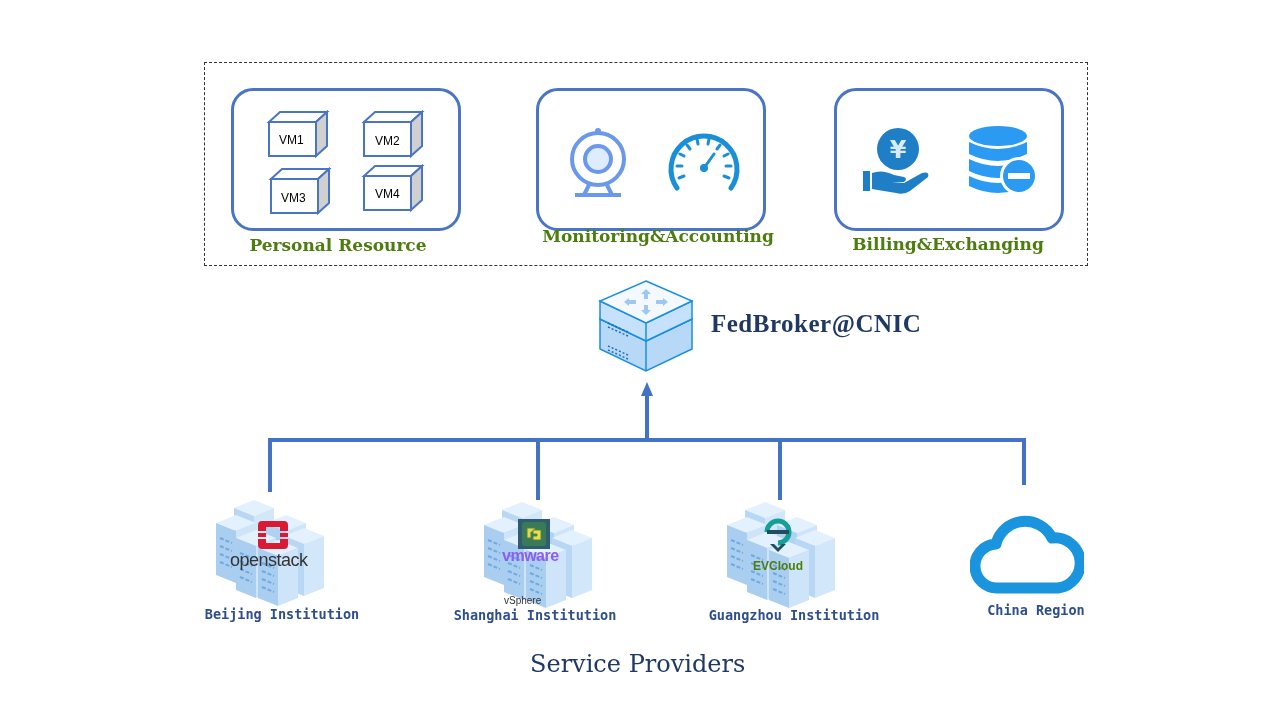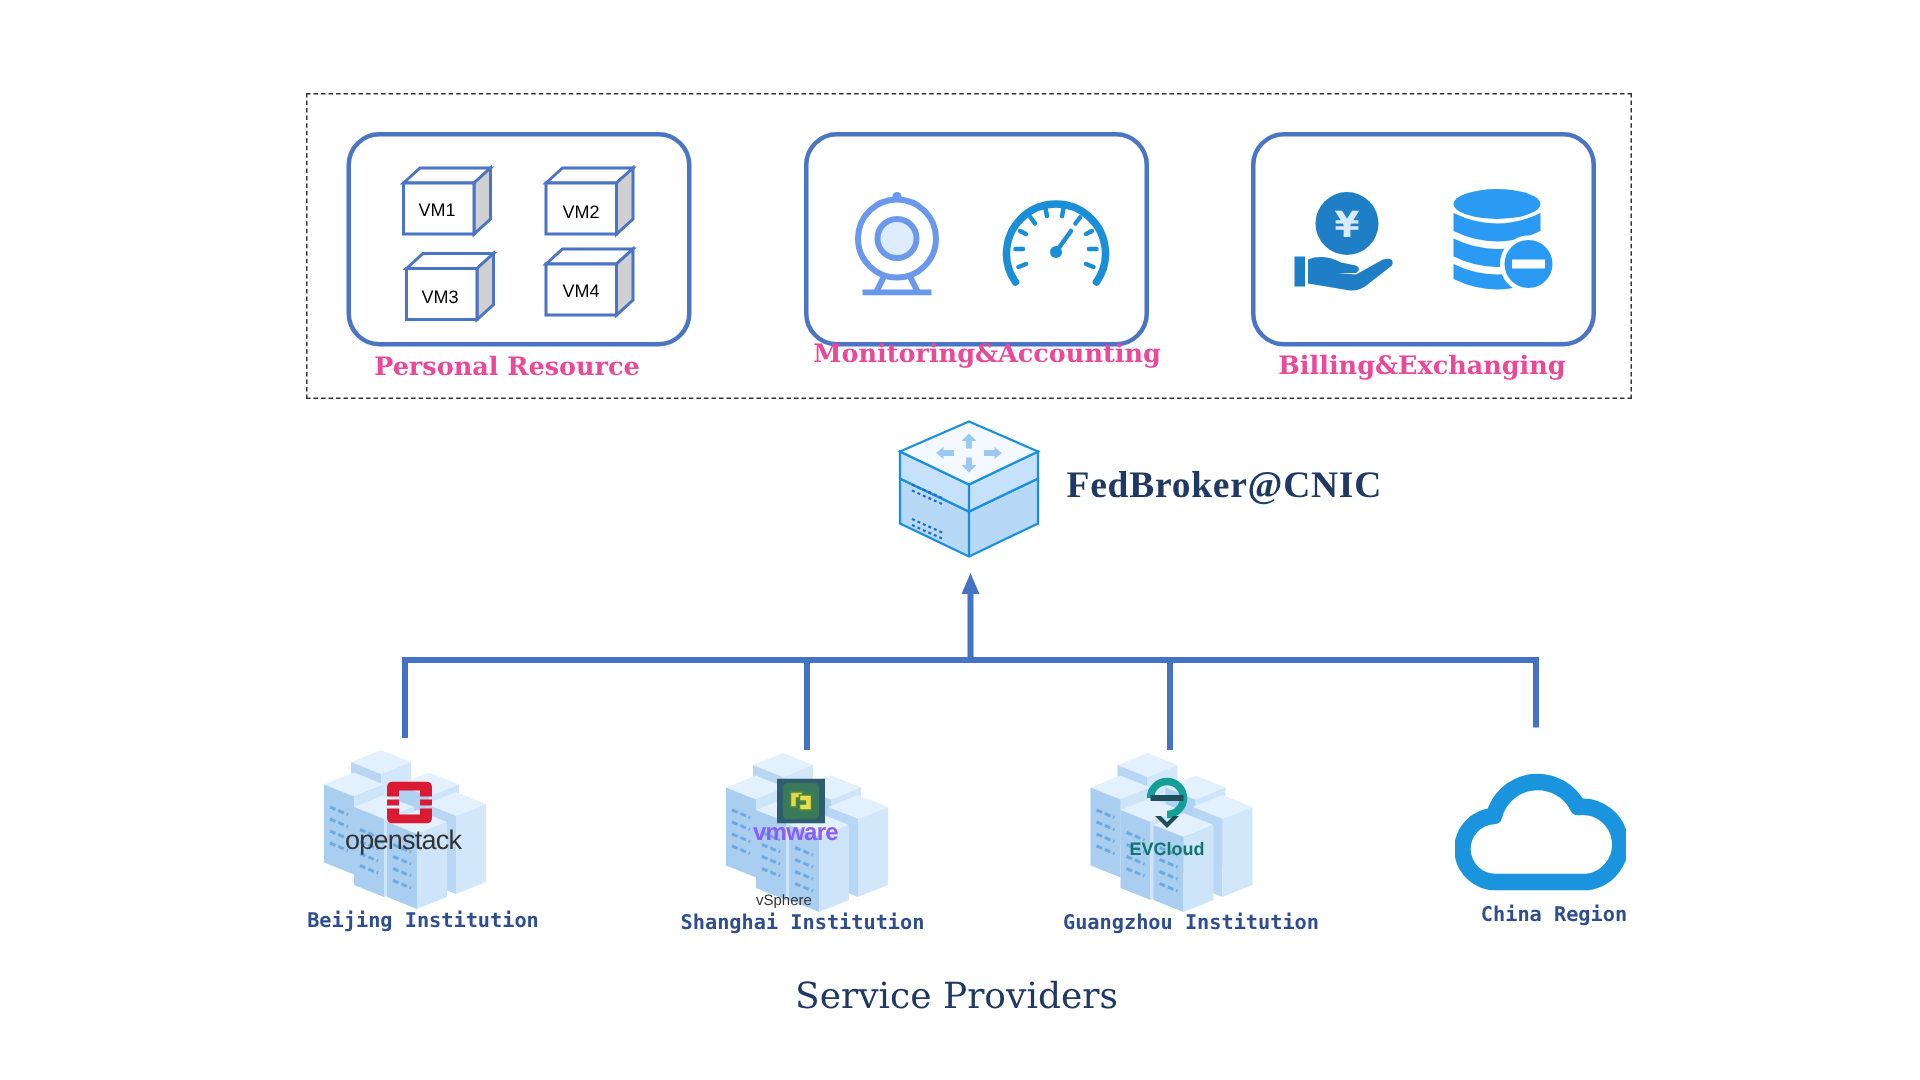--- a/index.html
+++ b/index.html
@@ -1,20 +1,20 @@
 <!DOCTYPE html>
 <html><head>
 <meta charset="utf-8">
 <style>
   html, body { margin:0; padding:0; background:#ffffff; }
   body { width:1280px; height:720px; position:relative; overflow:hidden; font-family:"DejaVu Serif", serif; }
   .abs { position:absolute; }
   .dashed-frame { left:204px; top:62px; width:884px; height:204px; border:1px dashed #333; box-sizing:border-box; }
   .group-box { border:3px solid #4a74c4; border-radius:22px; box-sizing:border-box; background:#fff; }
-  .group-label { font-family:"DejaVu Serif", serif; font-weight:bold; font-size:17px; color:#ec4899; white-space:nowrap; text-align:center; }
+  .group-label { font-family:"DejaVu Serif", serif; font-weight:bold; font-size:17px; color:#4d7c0f; white-space:nowrap; text-align:center; }
   .vm-label { font-family:"Liberation Sans", sans-serif; font-size:12px; color:#000; }
   .title-main { font-family:"DejaVu Serif", serif; font-weight:bold; font-size:25px; color:#1f3864; letter-spacing:0.5px; white-space:nowrap; }
   .inst-label { font-family:"DejaVu Sans Mono", monospace; font-weight:bold; font-size:13.5px; color:#2e4e8f; white-space:nowrap; text-align:center; }
   .footer-title { font-family:"DejaVu Serif", serif; font-weight:normal; font-size:24px; color:#1f3864; white-space:nowrap; }
   svg { display:block; }
 </style>
 </head>
 <body>
 
 <div class="abs dashed-frame"></div>
@@ -251,21 +251,21 @@
       <line x1="48" y1="73" x2="60" y2="78"></line>
       <line x1="48" y1="81" x2="60" y2="86"></line>
       <line x1="48" y1="89" x2="60" y2="94"></line>
   </g>
 </svg>
 <svg class="abs" style="left:762px;top:516px;" width="32" height="38" viewBox="0 0 32 38">
   <path d="M5,16 A11,11 0 1 1 16,27" fill="none" stroke="#14a098" stroke-width="5"></path>
   <line x1="5" y1="16" x2="27" y2="16" stroke="#1e4f5a" stroke-width="4"></line>
   <polygon points="8,28 16,36 24,28 20,28 16,32 12,28" fill="#1e4f5a"></polygon>
 </svg>
-<div class="abs" style="left:753px;top:559px;font-family:'Liberation Sans',sans-serif;font-weight:bold;font-size:12px;color:#0f766e;">EVCloud</div>
+<div class="abs" style="left:753px;top:559px;font-family:'Liberation Sans',sans-serif;font-weight:bold;font-size:12px;color:#4d7c0f;">EVCloud</div>
 <div class="abs inst-label" style="left:694px;top:607px;width:200px;">Guangzhou Institution</div>
 
 <svg class="abs" style="left:970px;top:510px;" width="114" height="84" viewBox="0 0 114 84">
   <path d="M28,78 A22,22 0 0 1 26,34 A30,30 0 0 1 82,28 A24,24 0 0 1 88,78 Z" fill="none" stroke="#1a95dd" stroke-width="11" stroke-linejoin="round"></path>
 </svg>
 <div class="abs inst-label" style="left:972px;top:602px;width:128px;">China Region</div>
 
 <div class="abs footer-title" style="left:530px;top:650px;">Service Providers</div>
 
 </body></html>

